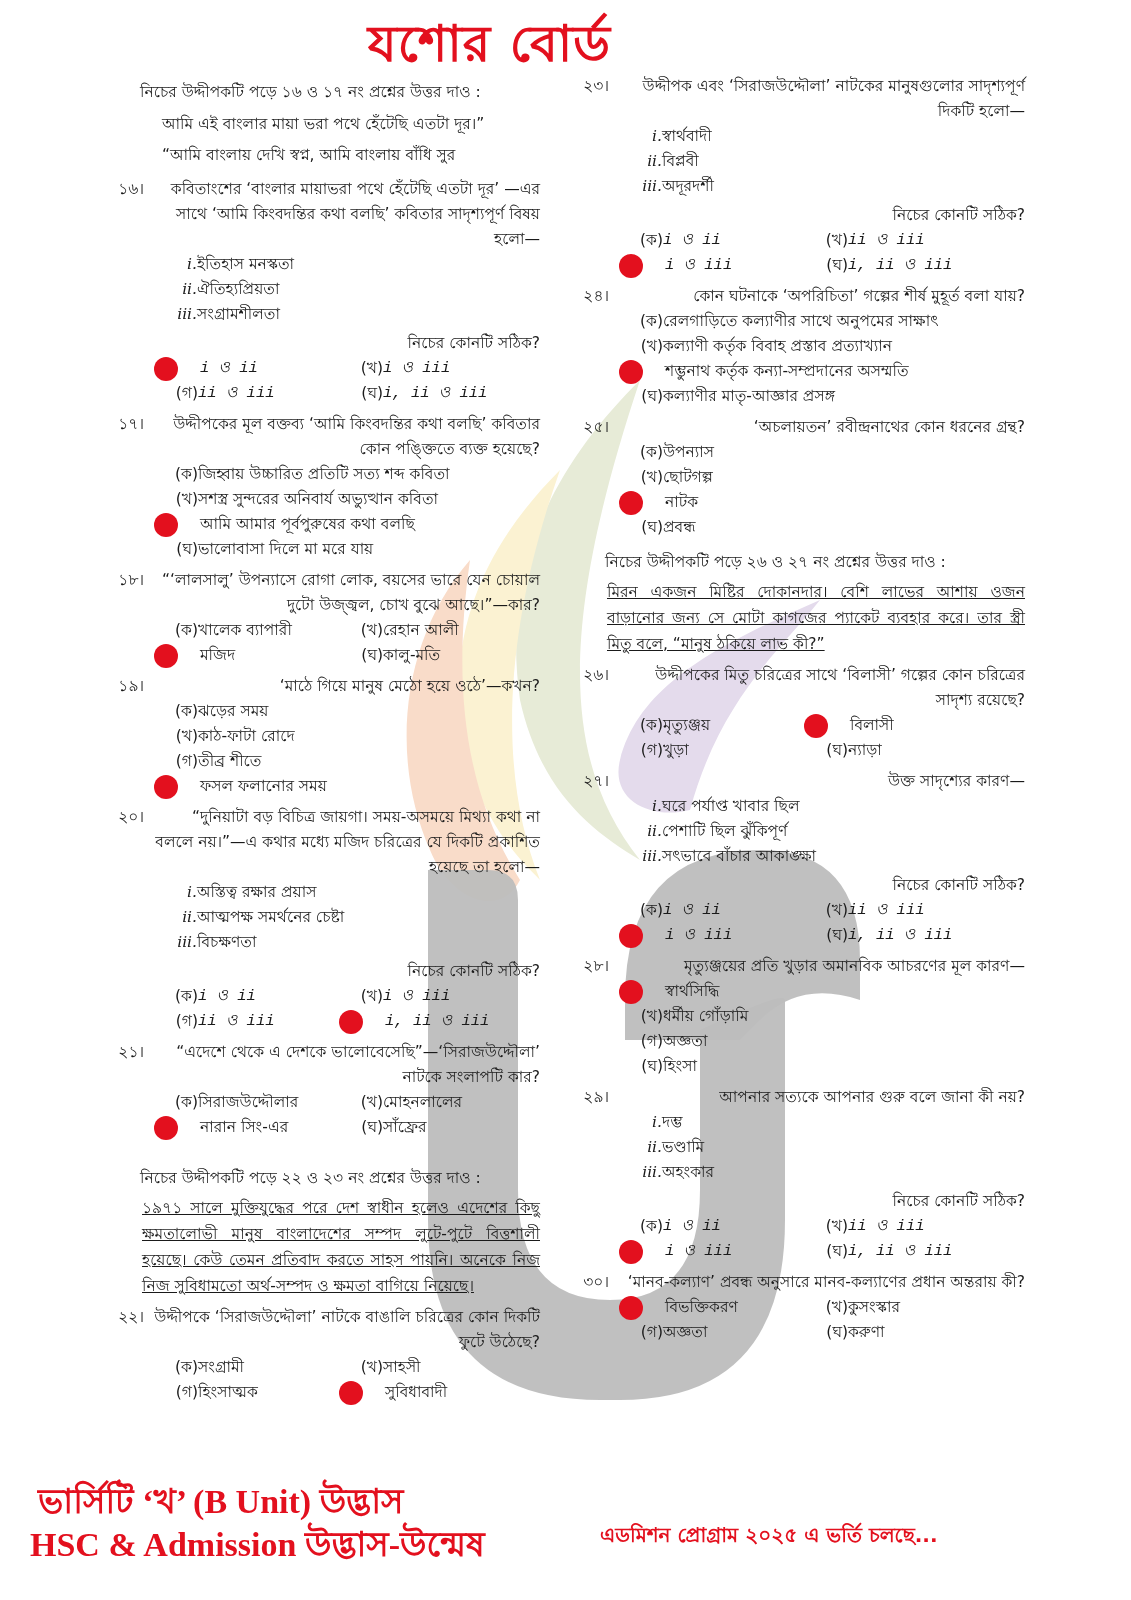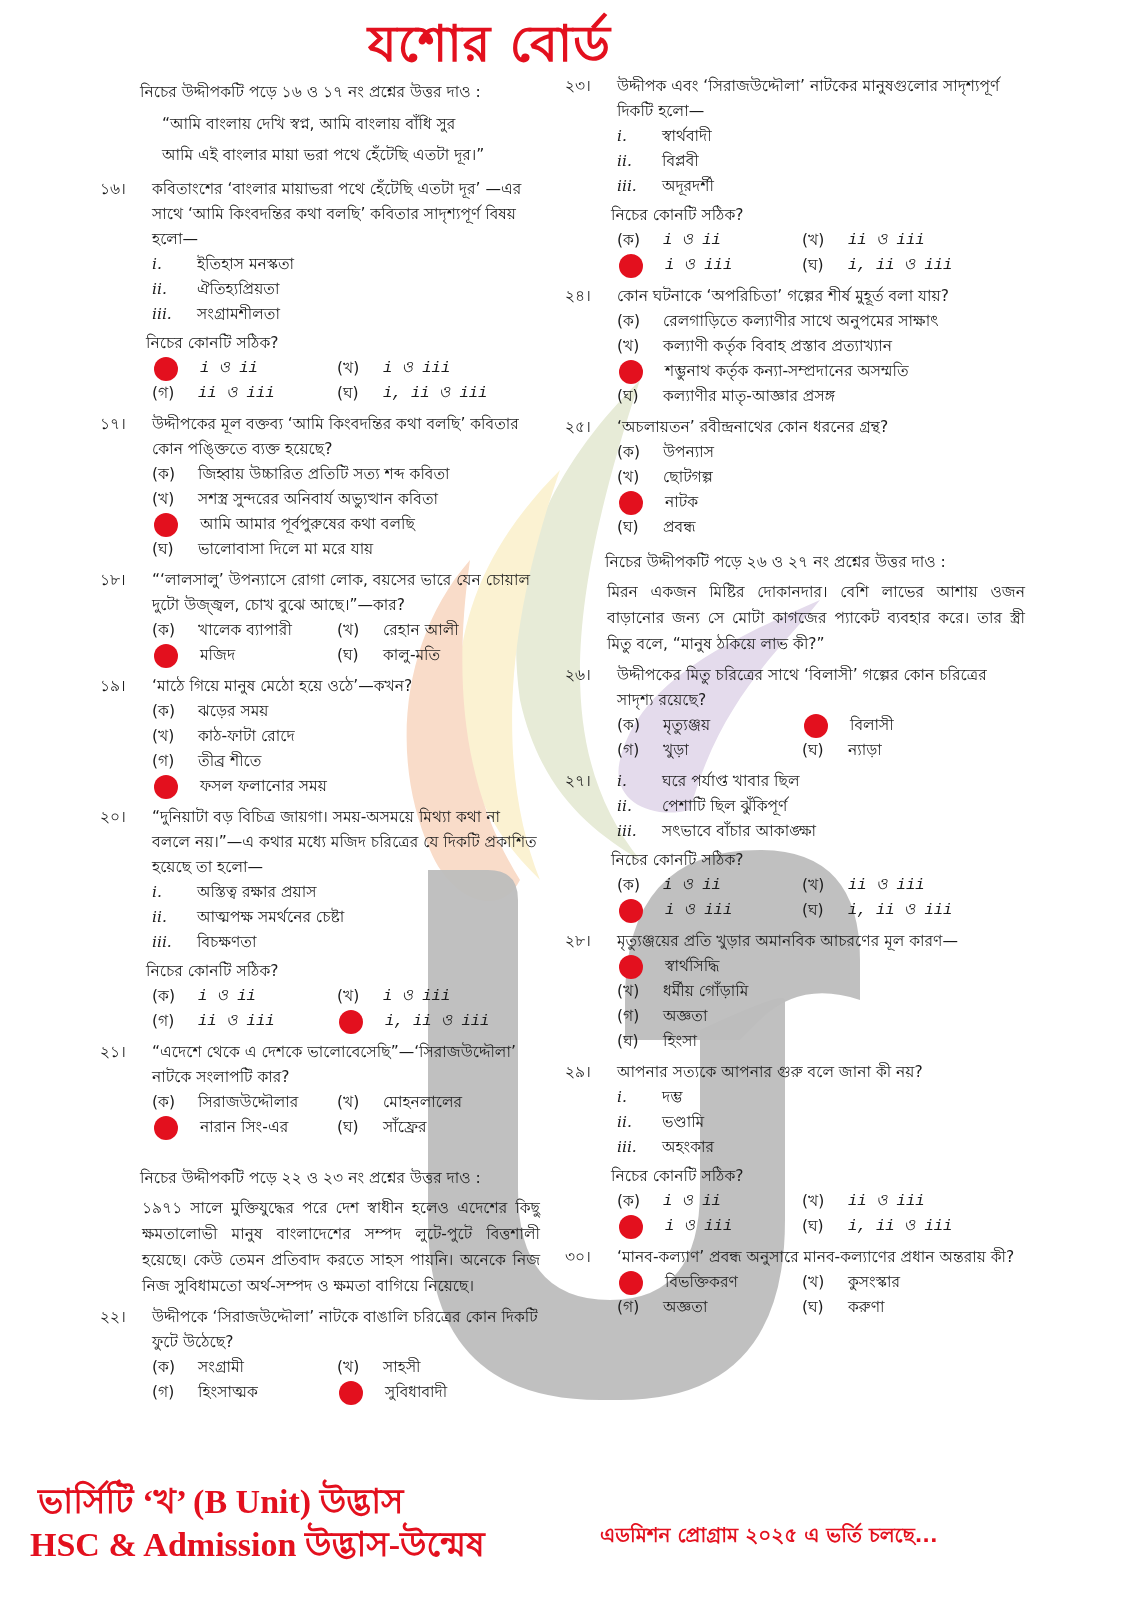--- a/index.html
+++ b/index.html
@@ -6,22 +6,22 @@
   body { width:1131px; height:1600px; position:relative; overflow:hidden;
          font-family:"DejaVu Sans", sans-serif; color:#1a1a1a; }
   .wm { position:absolute; left:0; top:0; width:1131px; height:1600px; z-index:0; pointer-events:none; }
   .title { position:absolute; left:0; top:6px; width:979px; text-align:center; z-index:2;
            color:#e3101e; font-size:50px; font-weight:bold; letter-spacing:1px; }
   .col { position:absolute; z-index:2; font-size:15.5px; line-height:25px; }
   .col.left { left:100px; top:78px; width:440px; }
   .col.right { left:565px; top:74px; width:460px; }
   .stim-head { padding-left:40px; margin:2px 0 4px; }
   .poem { padding-left:62px; line-height:31px; }
-  .passage { padding-left:42px; text-align:justify; line-height:26px; margin-bottom:6px; }
-  .q { position:relative; padding-left:52px; margin-top:6px; }
+  .passage { padding-left:42px; text-align:justify; line-height:26px; margin-bottom:6px;text-decoration:underline; }
+  .q { position:relative; padding-left:52px; margin-top:6px;text-align:right; }
   .qnum { position:absolute; left:0; top:0; width:44px; }
   .roman { display:flex; }
   .roman .rn { width:45px; font-style:italic; font-family:"DejaVu Serif", serif; }
   .which { margin-left:-6px; margin-top:4px; }
   .opts-grid { display:grid; grid-template-columns: 185px 1fr; }
   .opts-list { display:block; }
   .opt { display:flex; align-items:center; height:25px; }
   .opt .lbl { width:46px; display:inline-block; }
   .opt .ital { font-style:italic; font-family:Liberation Mono, monospace; }
   .dot { width:24px; height:24px; border-radius:50%; background:#e3101e; display:inline-block; margin-right:22px; margin-left:2px; }
@@ -40,22 +40,22 @@
   <path d="M820 600 C730 640 640 680 620 760 C610 800 650 820 690 810 C720 700 780 650 820 600 Z" fill="#e4dbec"></path>
   <path d="M428 870 L428 1220 Q428 1400 600 1400 L620 1400 Q785 1400 785 1220 L785 1000 Q785 990 700 1030 L700 1190 Q700 1300 610 1300 Q518 1300 518 1190 L518 900 Q518 870 488 870 Z" fill="#bdbdbd" opacity="0.95"></path>
   <path d="M625 1000 Q625 850 760 850 Q860 850 860 960 L860 1000 Q800 980 760 1020 L740 1040 L625 1040 Z" fill="#bdbdbd" opacity="0.95"></path>
 </svg>
 
 <div class="title">যশোর বোর্ড</div>
 
 <div class="col left">
   <div class="stim-head">নিচের উদ্দীপকটি পড়ে ১৬ ও ১৭ নং প্রশ্নের উত্তর দাও :</div>
   <div class="poem">
+    <div>আমি এই বাংলার মায়া ভরা পথে হেঁটেছি এতটা দূর।”</div>
     <div>“আমি বাংলায় দেখি স্বপ্ন, আমি বাংলায় বাঁধি সুর</div>
-    <div>আমি এই বাংলার মায়া ভরা পথে হেঁটেছি এতটা দূর।”</div>
   </div>
 
   <div class="q">
     <span class="qnum">১৬।</span>
     <div>কবিতাংশের ‘বাংলার মায়াভরা পথে হেঁটেছি এতটা দূর’ —এর সাথে ‘আমি কিংবদন্তির কথা বলছি’ কবিতার সাদৃশ্যপূর্ণ বিষয় হলো—</div>
     <div class="roman">
         <span class="rn">i.</span>
         <span>ইতিহাস মনস্কতা</span>
       </div>
     <div class="roman">
@@ -346,20 +346,21 @@
         </div>
       <div class="opt">
           <span class="lbl">(ঘ)</span>
           <span>ন্যাড়া</span>
         </div>
     </div>
   </div>
 
   <div class="q">
     <span class="qnum">২৭।</span>
+    <div>উক্ত সাদৃশ্যের কারণ—</div>
     <div class="roman">
         <span class="rn">i.</span>
         <span>ঘরে পর্যাপ্ত খাবার ছিল</span>
       </div>
     <div class="roman">
         <span class="rn">ii.</span>
         <span>পেশাটি ছিল ঝুঁকিপূর্ণ</span>
       </div>
     <div class="roman">
         <span class="rn">iii.</span>

